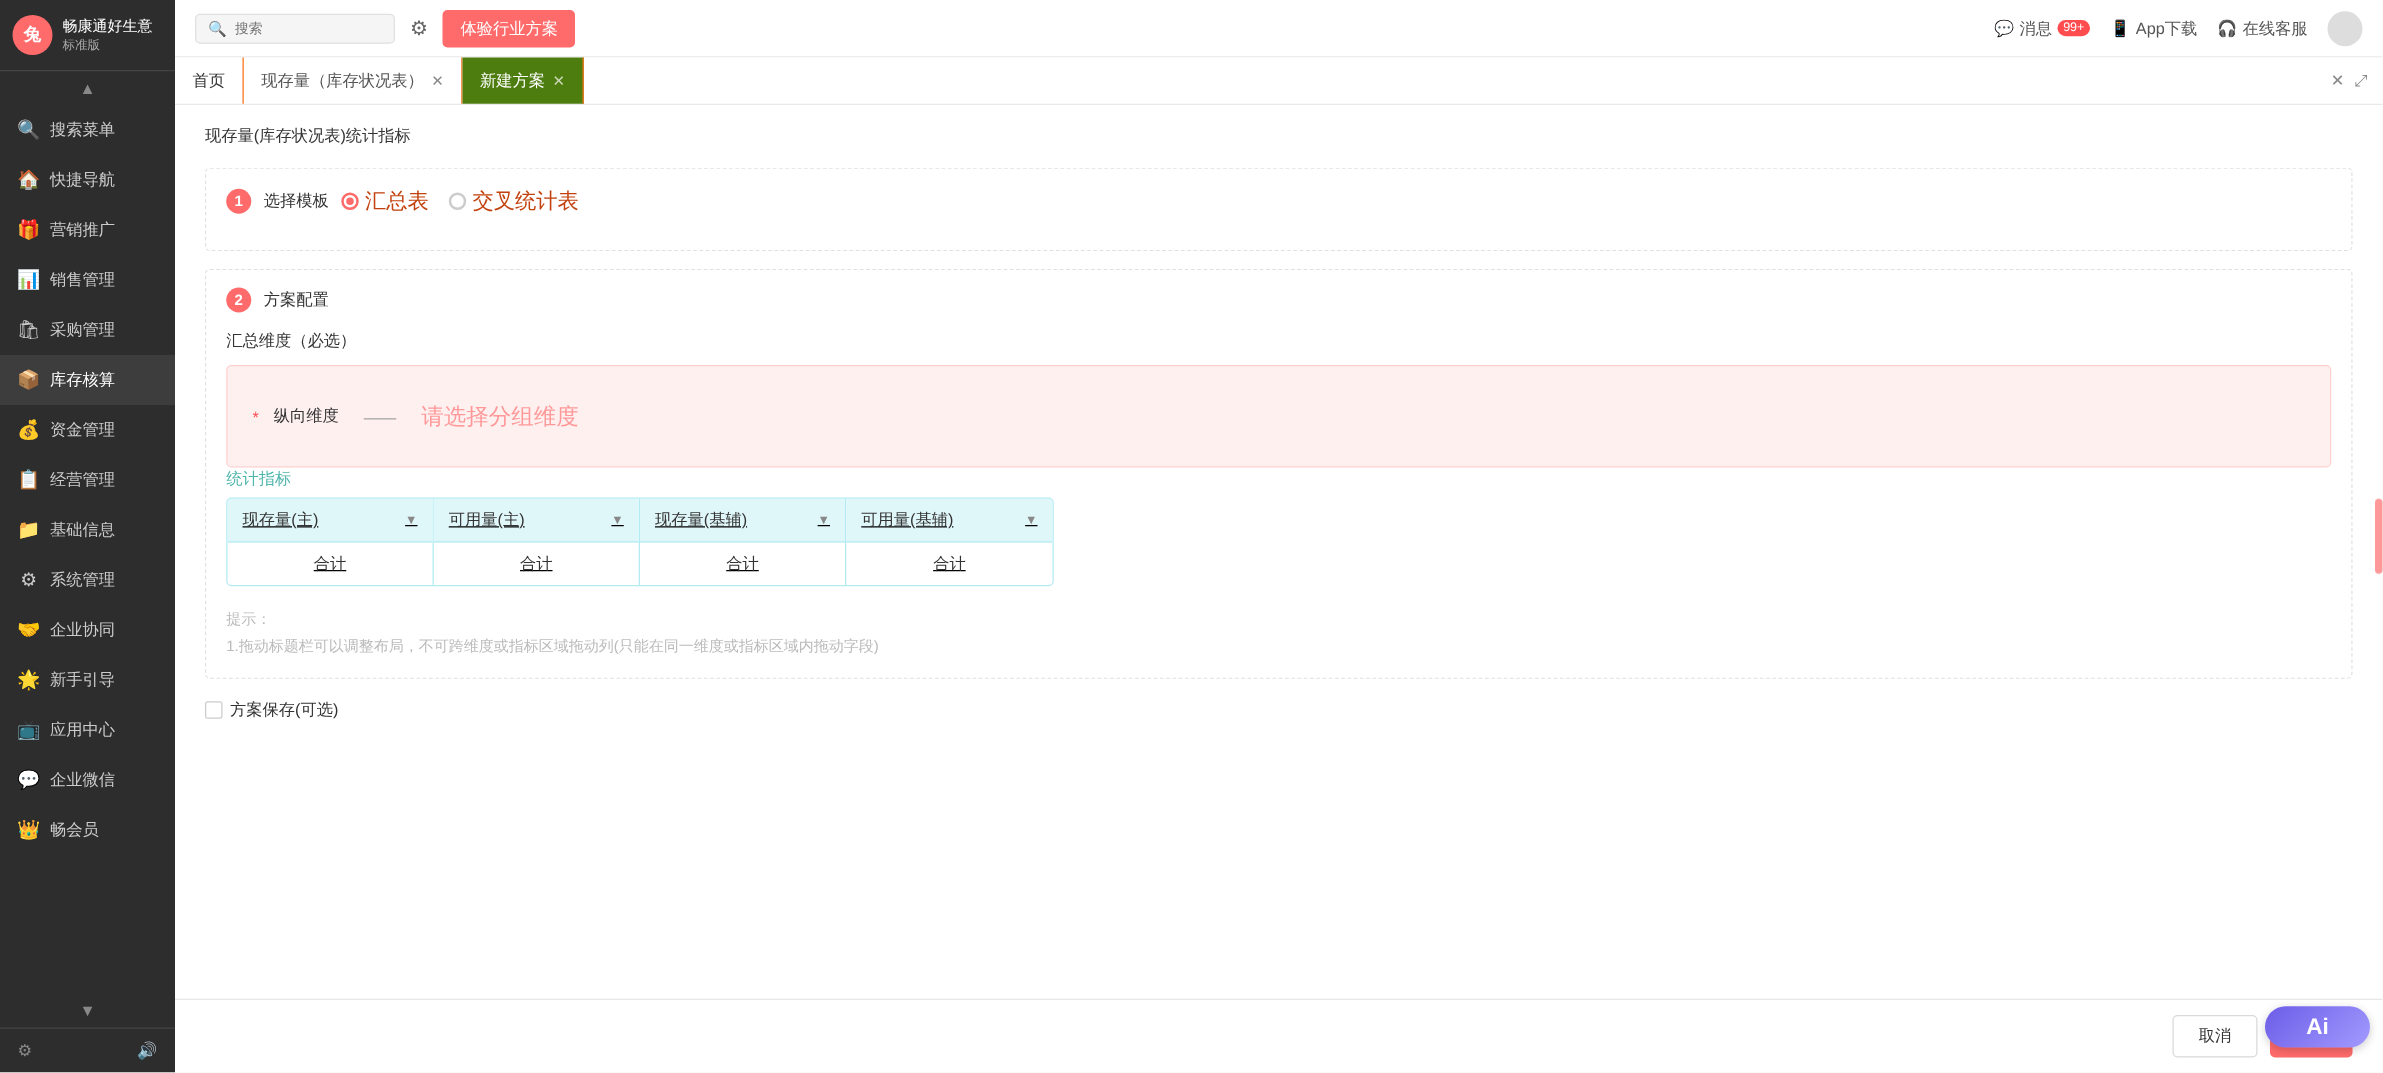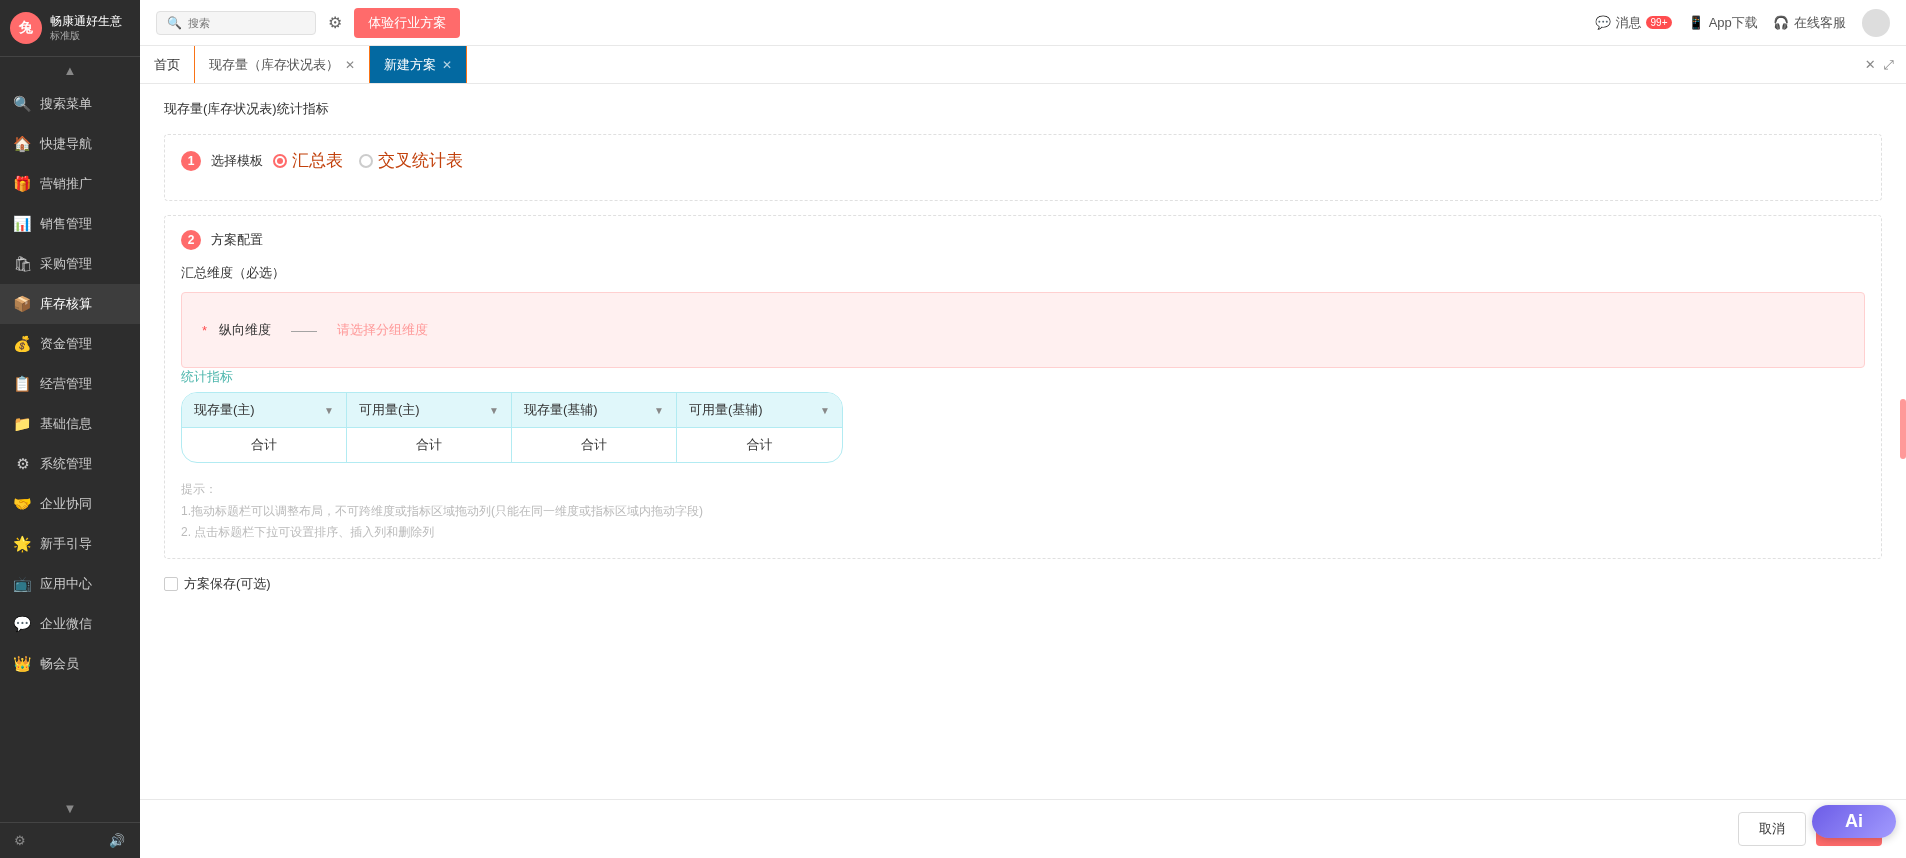--- a/index.html
+++ b/index.html
@@ -182,21 +182,21 @@
       padding: 0 14px;
       height: 100%;
       font-size: 13px;
       color: #555;
       cursor: pointer;
       border-right: 1px solid #f97316;
       white-space: nowrap;
     }
     .tab.home { color: #333; }
     .tab.active {
-      background: #0369a1;
+      background: #4d7c0f;
       color: white;
     }
     .tab-close {
       font-size: 12px;
       color: inherit;
       opacity: 0.7;
       cursor: pointer;
     }
     .tab-window-btns {
       margin-left: auto;
@@ -315,21 +315,21 @@
       color: #333;
       font-size: 13px;
     }
     .dimension-divider {
       color: #999;
       font-size: 13px;
       margin: 0 8px;
     }
     .dimension-placeholder {
       color: #ff9999;
-      font-size: 13px;
+      font-size: 18px;
     }
 
     
     .indicators-label {
       font-size: 13px;
       color: #333;
       margin-bottom: 10px;
       margin-top: 16px;
     }
     .legend-item {
@@ -351,23 +351,24 @@
     .stats-label {
       color: #4db6ac;
       font-size: 13px;
       font-weight: 500;
       margin-bottom: 6px;
     }
 
     
     .metrics-table {
       border: 1px solid #b2ebf2;
-      border-radius: 16px;
+      border-radius: 4px;
       overflow: hidden;
       width: fit-content;
+      text-decoration: underline;
     }
     .metrics-table-header {
       display: flex;
     }
     .metrics-col {
       width: 165px;
       border-right: 1px solid #b2ebf2;
       display: flex;
       flex-direction: column;
     }
@@ -680,21 +681,20 @@
                 <span class="dropdown-arrow">▼</span>
               </div>
               <div class="metrics-col-cell">合计</div>
             </div>
           </div>
         </div>
 
         <div class="hints">
           <span class="hints-title">提示：</span>
           <div>1.拖动标题栏可以调整布局，不可跨维度或指标区域拖动列(只能在同一维度或指标区域内拖动字段)</div>
-          <div>2. 点击标题栏下拉可设置排序、插入列和删除列</div>
         </div>
       </div>
 
       <div class="save-option">
         <div class="save-checkbox"></div>
         <span>方案保存(可选)</span>
       </div>
 
       <div style="height:60px;"></div>
     </div>

